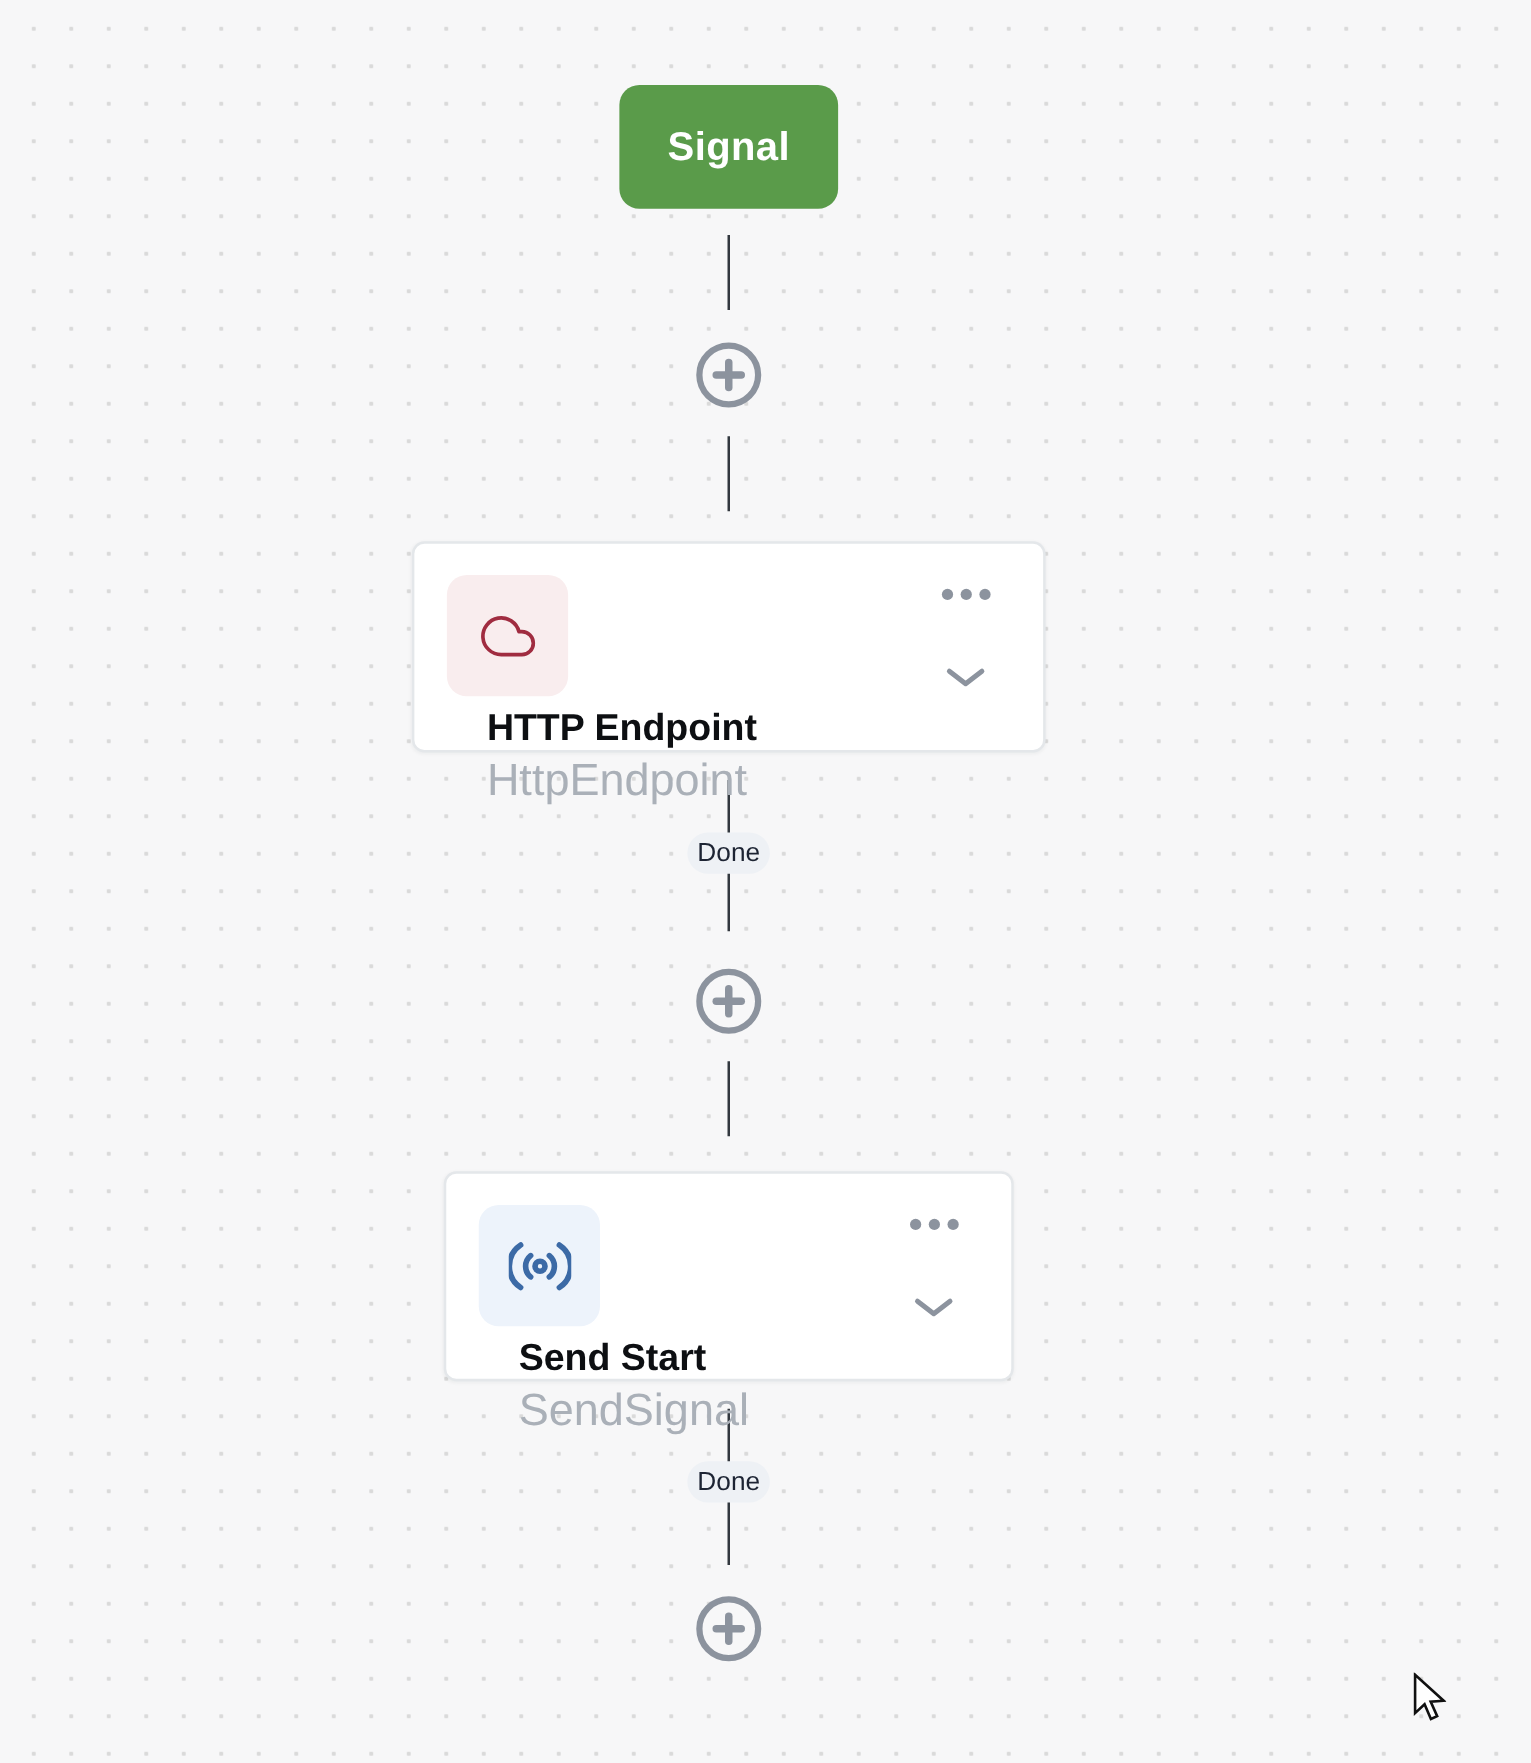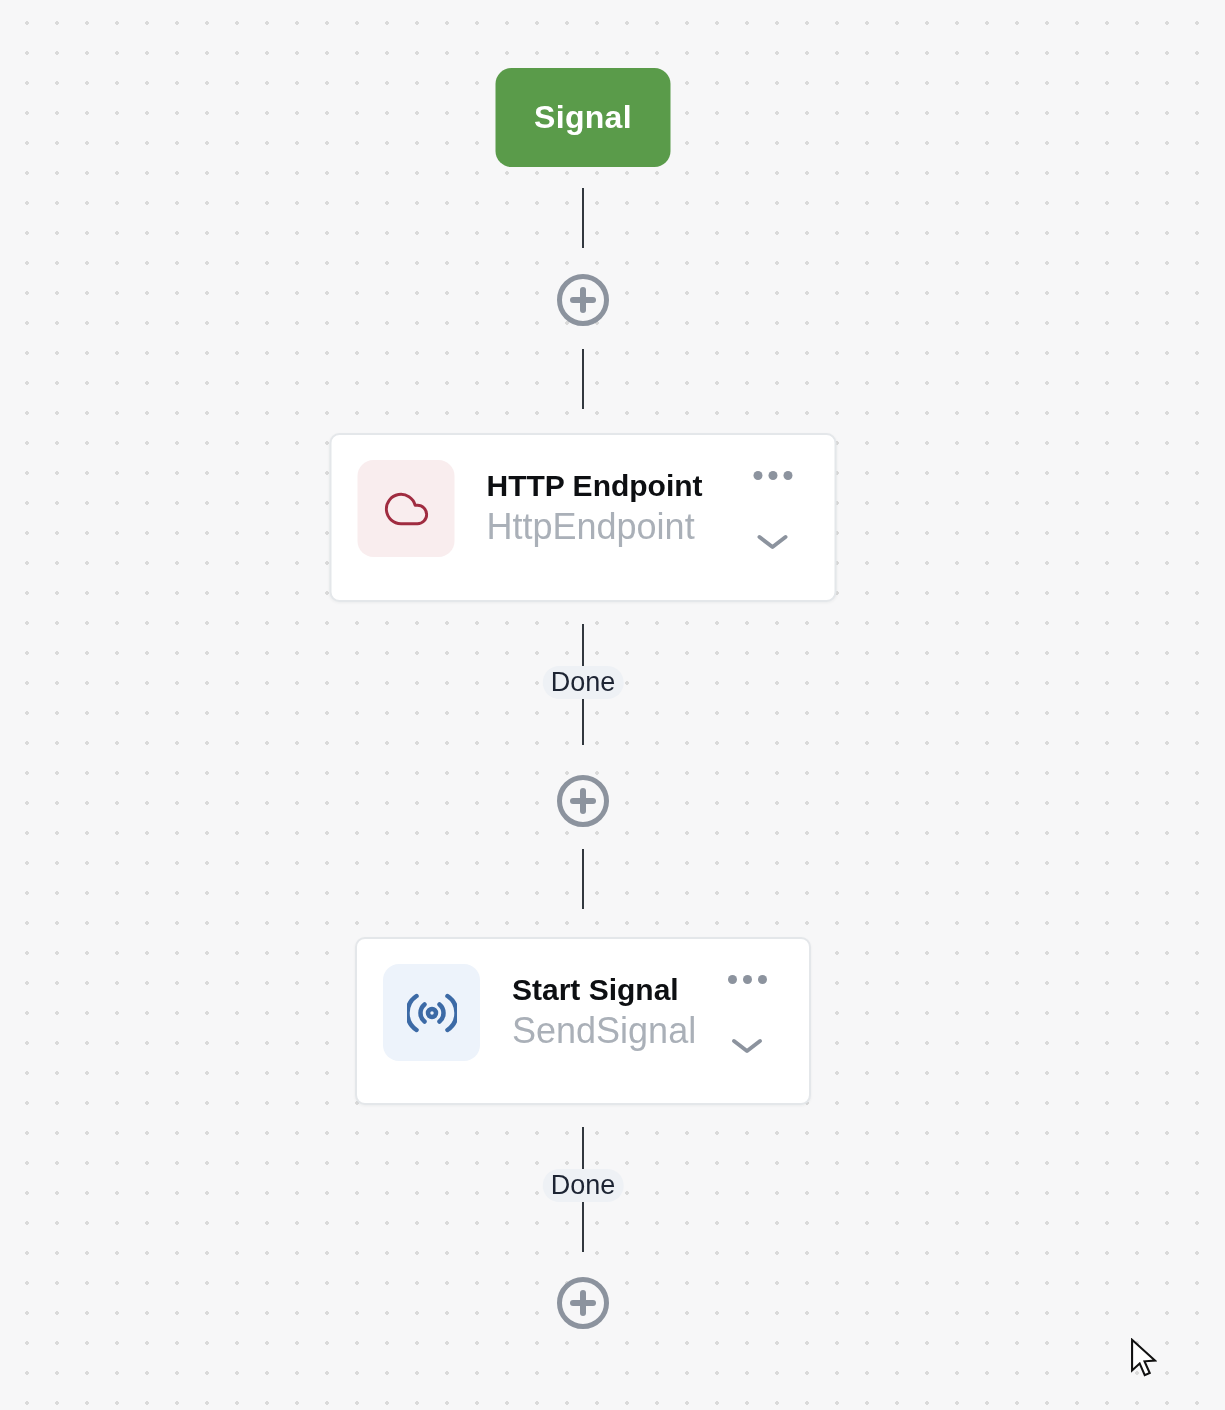--- a/index.html
+++ b/index.html
@@ -66,21 +66,21 @@
 
   
   .node-card{
     position:absolute;left:583px;transform:translateX(-50%);
     background:#fff;
     border:2px solid var(--card-border);
     border-radius:10px;
     box-shadow:0 1px 3px rgba(20,30,40,.05);
     display:flex;align-items:flex-start;
     padding:25px 44px 0 26px;
-    cursor:pointer;z-index:2;
+    cursor:pointer;z-index:2;flex-direction:column;
   }
   .card-1{top:433px;width:507px;height:169px;}
   .card-2{top:937px;width:456px;height:168px;}
   .node-icon{
     width:97px;height:97px;border-radius:16px;flex:0 0 auto;
     display:flex;align-items:center;justify-content:center;
   }
   .node-icon.http{background:var(--http-icon-bg);}
   .node-icon.signal{background:var(--signal-icon-bg);}
   .cloud-svg path{stroke:var(--http-icon);}
@@ -94,21 +94,21 @@
   }
   .menu-btn,.expand-btn{background:none;border:none;padding:0;cursor:pointer;display:block;}
   .ellipsis-icon{display:flex;gap:6px;}
   .ellipsis-icon i{width:9px;height:9px;border-radius:50%;background:var(--control-gray);display:block;}
   .chevron-svg polyline{stroke:var(--control-gray);}
 
   
   .edge-label{
     background:var(--pill-bg);
     color:var(--pill-text);
-    font-size:27px;line-height:25px;
+    font-size:21px;line-height:25px;
     padding:4px 8px;border-radius:17px;
     z-index:3;white-space:nowrap;
   }
 
   .cursor{position:absolute;left:1130px;top:1338px;z-index:10;}
 </style>
 </head>
 <body>
 
 <div class="canvas">
@@ -162,21 +162,21 @@
     <div class="node-icon signal">
       <svg class="broadcast-svg" width="50" height="40" viewBox="0 0 50 40" fill="none">
         <circle cx="25" cy="20" r="4" stroke-width="4.5"></circle>
         <path d="M17.5 11.5 A 11 11 0 0 0 17.5 28.5" stroke-width="4.5" stroke-linecap="round"></path>
         <path d="M32.5 11.5 A 11 11 0 0 1 32.5 28.5" stroke-width="4.5" stroke-linecap="round"></path>
         <path d="M9.5 3 A 20.5 20.5 0 0 0 9.5 37" stroke-width="4.5" stroke-linecap="round"></path>
         <path d="M40.5 3 A 20.5 20.5 0 0 1 40.5 37" stroke-width="4.5" stroke-linecap="round"></path>
       </svg>
     </div>
     <div class="node-text">
-      <div class="node-title">Start Signal</div>
+      <div class="node-title">Send Start</div>
       <div class="node-subtitle">SendSignal</div>
     </div>
     <div class="node-controls">
       <button class="menu-btn">
         <span class="ellipsis-icon">
             <i></i>
             <i></i>
             <i></i>
           </span>
       </button>

